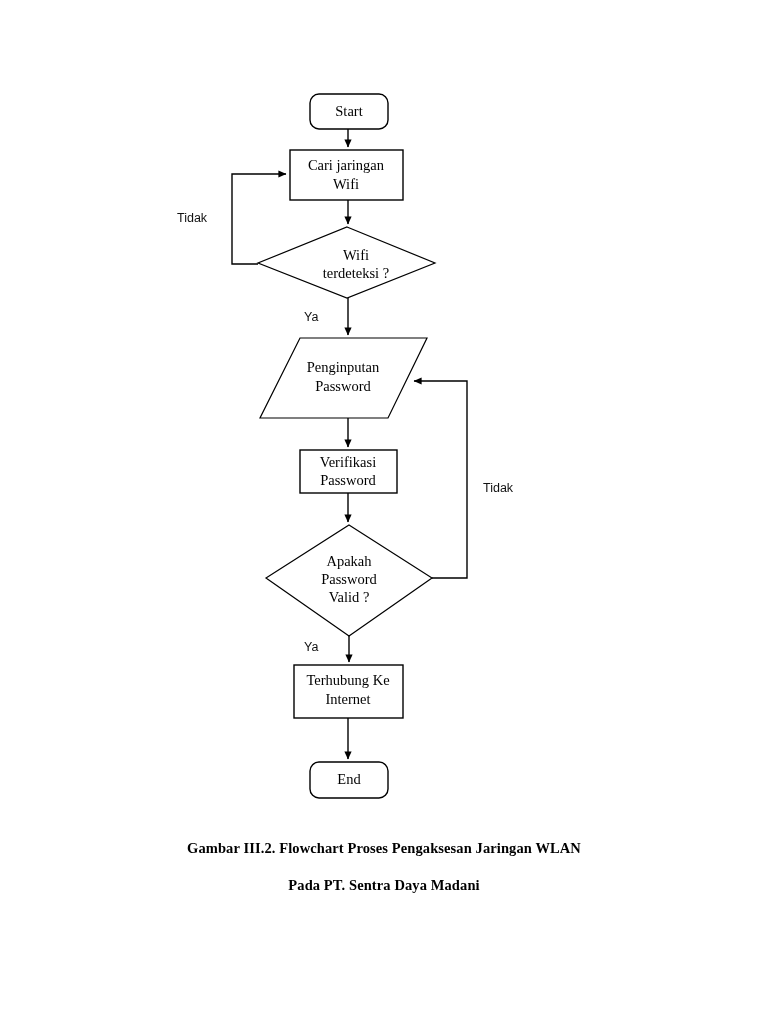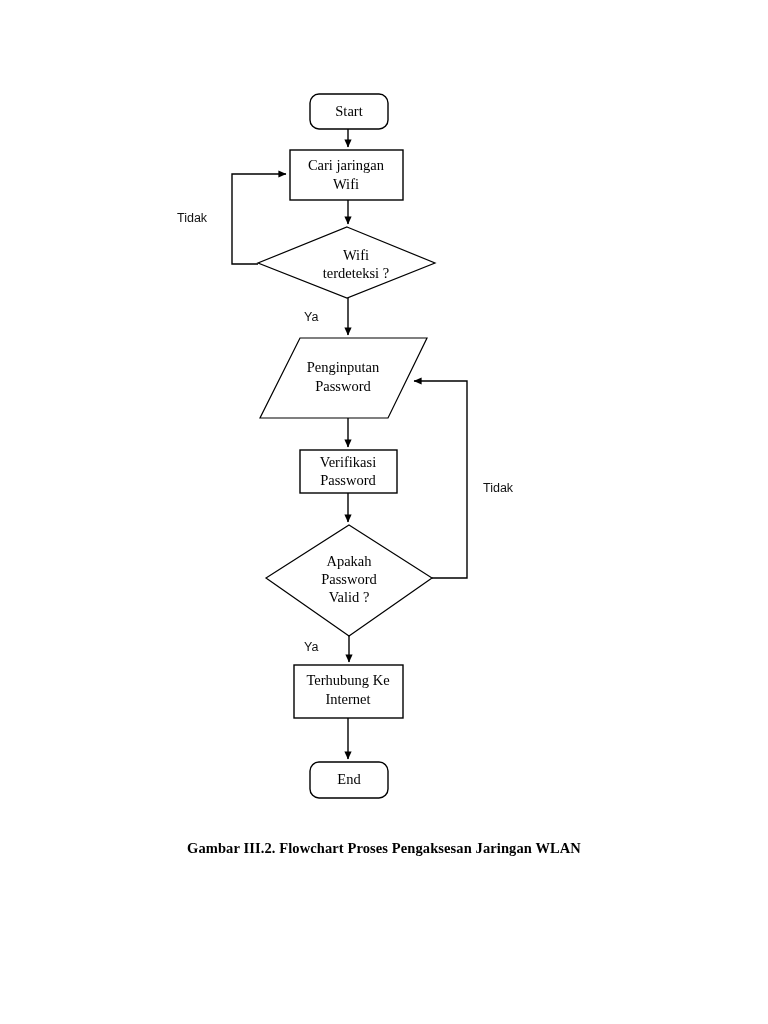--- a/index.html
+++ b/index.html
@@ -155,14 +155,15 @@
       <text class="node-text" x="349" y="781">End</text>
     </g>
 
     <text class="branch-label" x="177" y="219">Tidak</text>
     <text class="branch-label" x="304" y="318">Ya</text>
     <text class="branch-label" x="483" y="489">Tidak</text>
     <text class="branch-label" x="304" y="648">Ya</text>
   </svg>
 
   <div class="caption-block" id="caption-line-1">Gambar III.2. Flowchart Proses Pengaksesan Jaringan WLAN</div>
+  <div class="caption-block" id="caption-line-2">Pada PT. Sentra Daya Madani</div>
 
 </div>
 
 </body></html>

